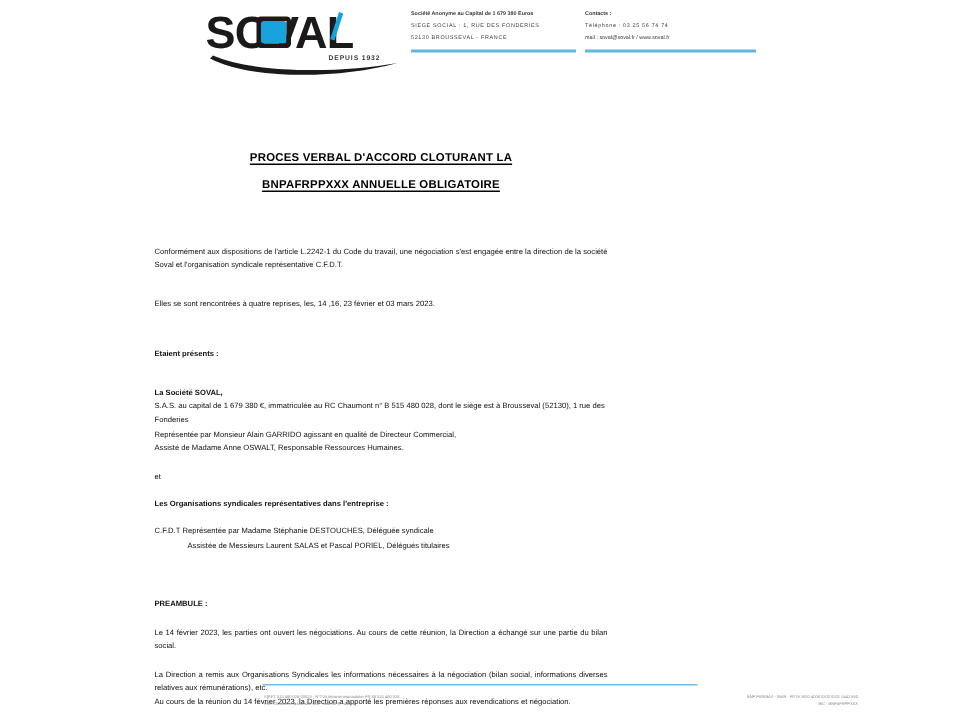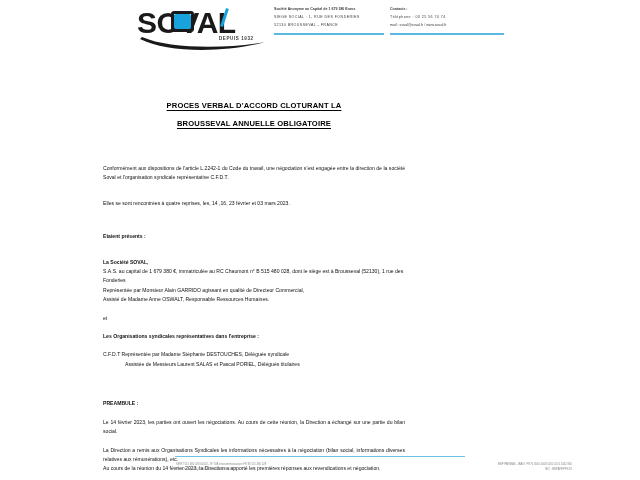--- a/index.html
+++ b/index.html
@@ -230,21 +230,21 @@
   </div>
 
   <div class="hdr-rule left"></div>
   <div class="hdr-rule right"></div>
 </div>
 
 <div class="doc">
 
   <div class="title-wrap">
     <div class="doc-title-line">PROCES VERBAL D'ACCORD CLOTURANT LA</div><br>
-    <div class="doc-title-line">BROUSSEVAL ANNUELLE OBLIGATOIRE</div>
+    <div class="doc-title-line">BNPAFRPPXXX ANNUELLE OBLIGATOIRE</div>
   </div>
 
   <div class="content">
 
     <p class="tx gap-md">Conformément aux dispositions de l'article L.2242-1 du Code du travail, une négociation s'est engagée entre la direction de la société Soval et l'organisation syndicale représentative C.F.D.T.</p>
 
     <p class="tx nojust gap-md">Elles se sont rencontrées à quatre reprises, les, 14 ,16, 23 février et 03 mars 2023.</p>
 
     <p class="tx nojust b gap-lg">Etaient présents :</p>
 

